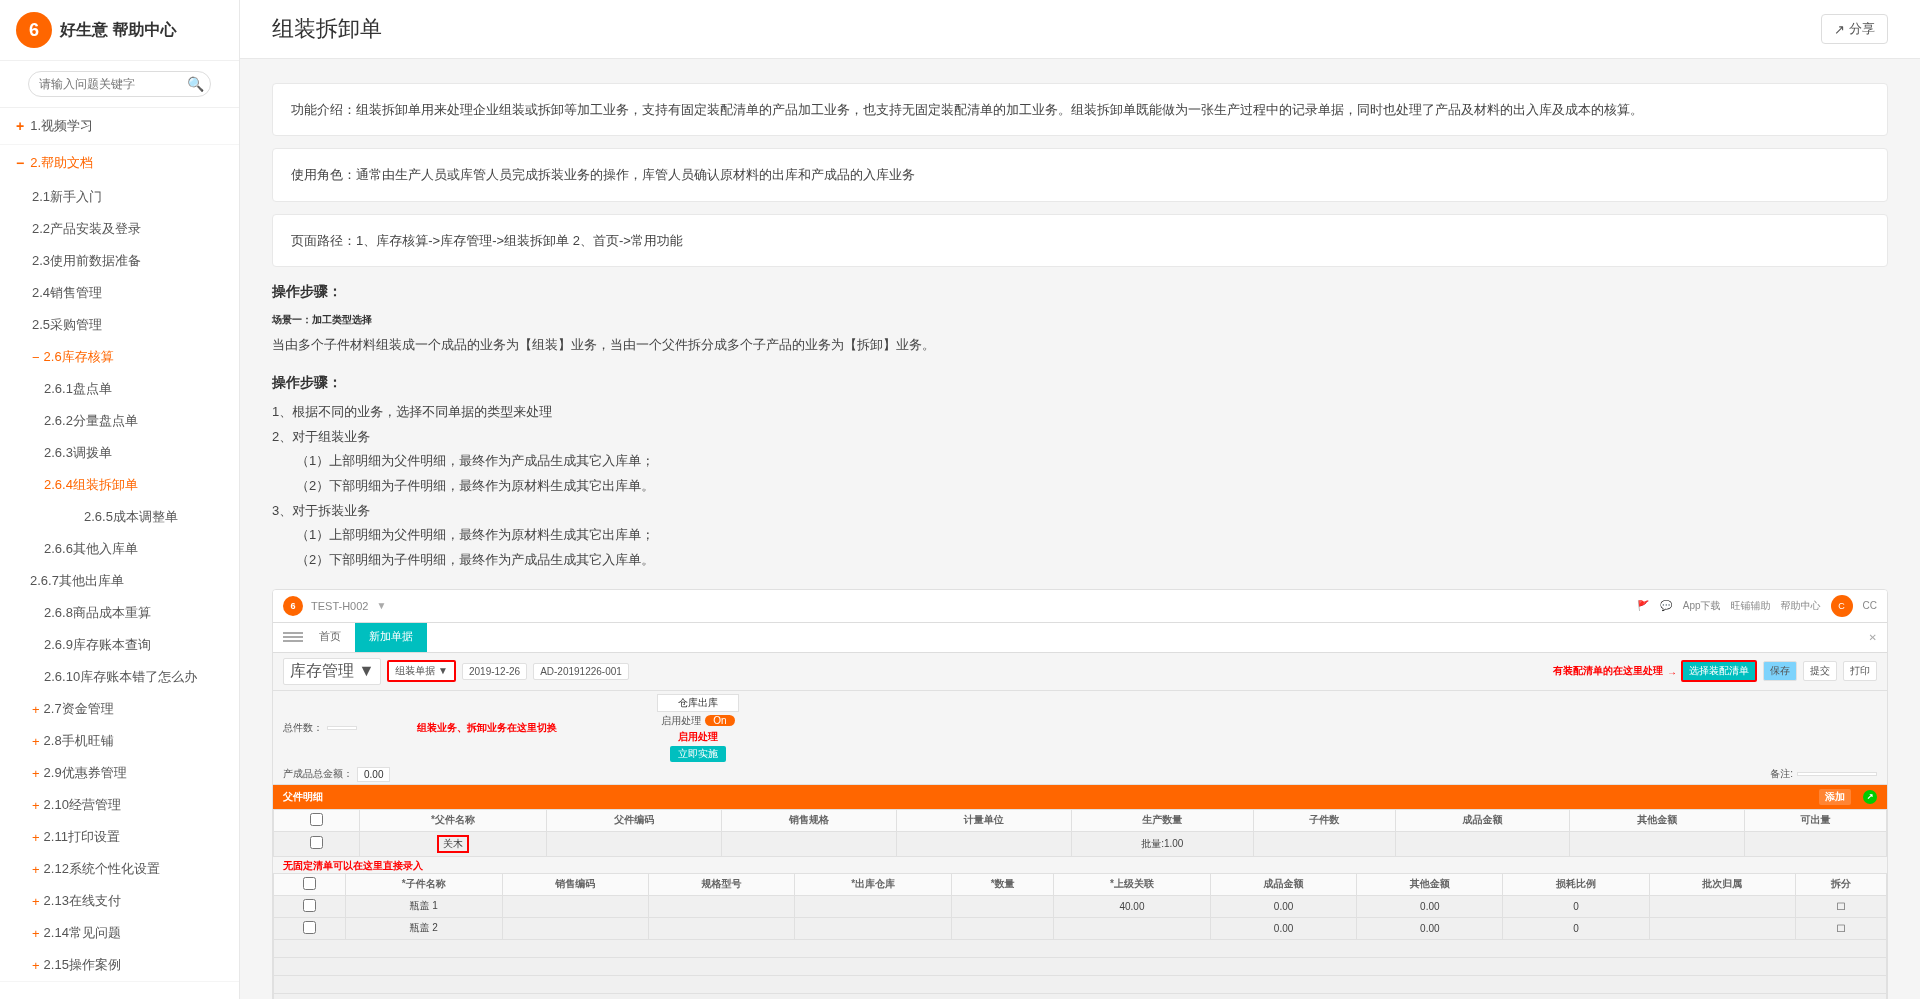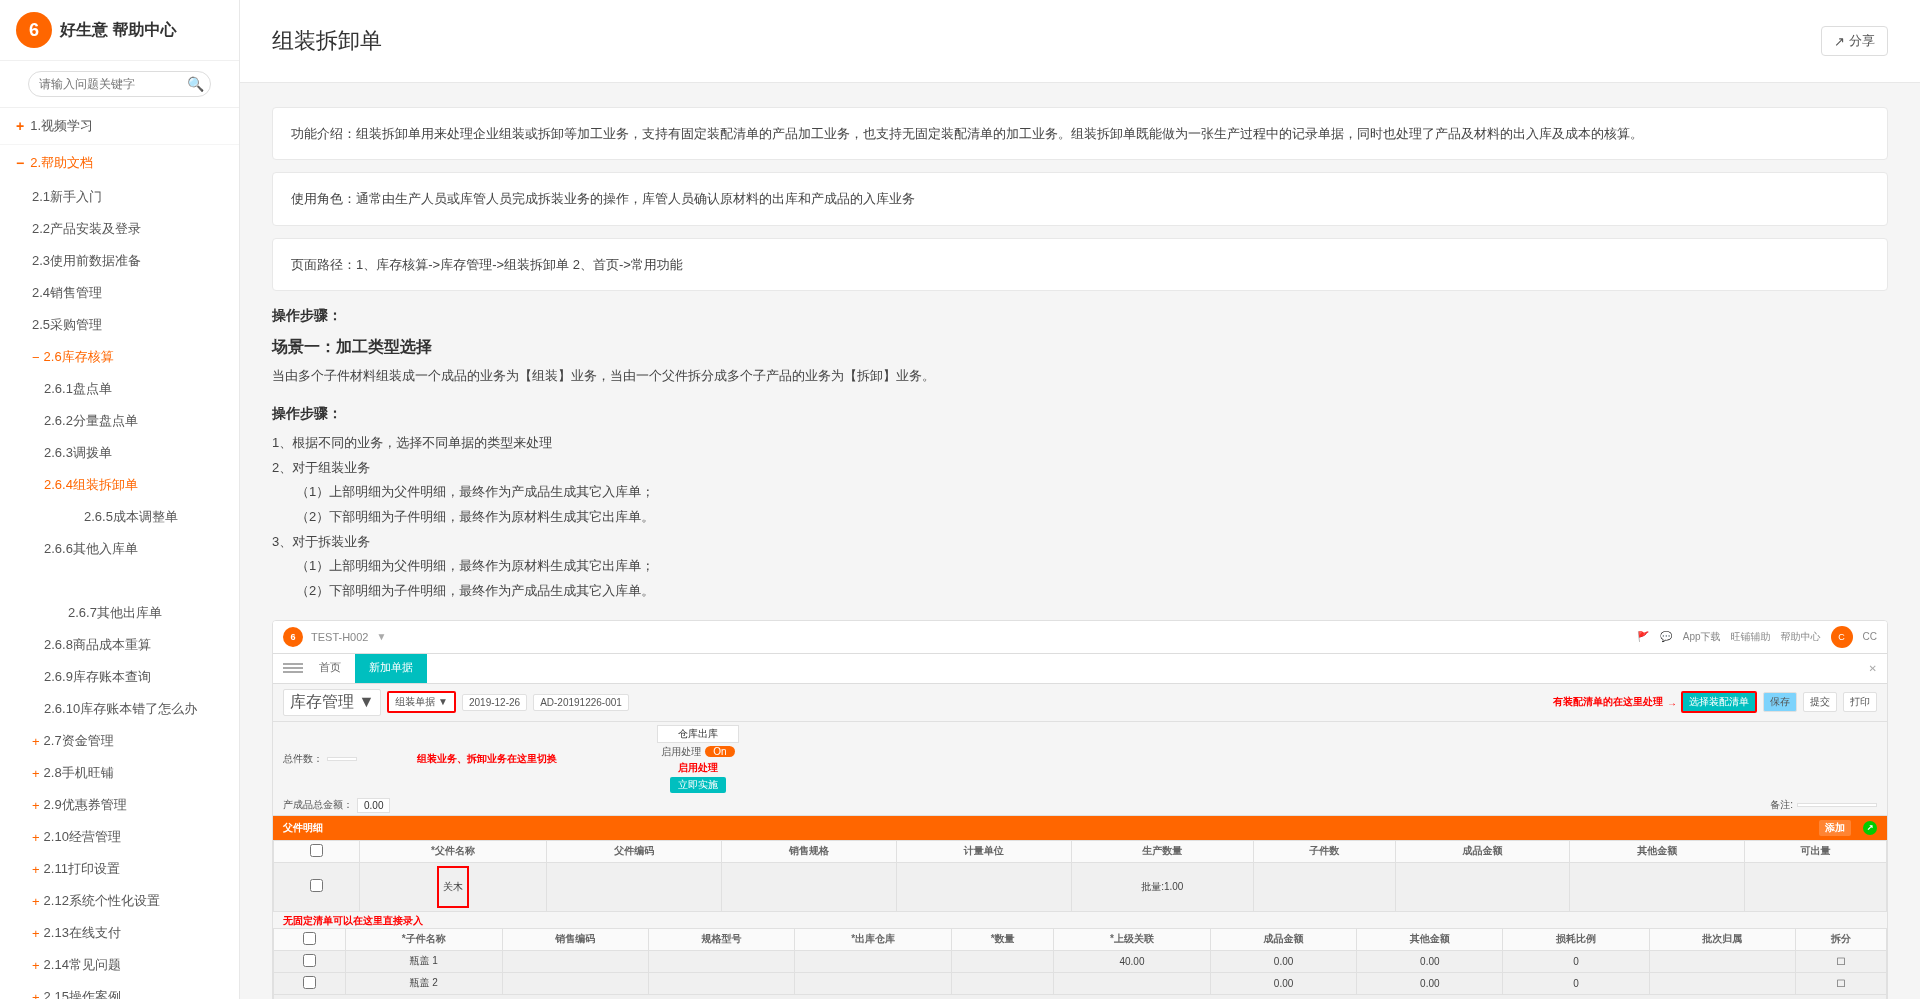--- a/index.html
+++ b/index.html
@@ -75,21 +75,21 @@
     
     #main {
       flex: 1;
       display: flex;
       flex-direction: column;
       overflow: hidden;
       background: #f5f5f5;
     }
     #main-header {
       background: #fff;
-      padding: 26px 32px;
+      padding: 14px 32px;
       border-bottom: 1px solid #e8e8e8;
       display: flex;
       align-items: center;
       justify-content: space-between;
     }
     #page-title {
       font-size: 22px;
       font-weight: 500;
       color: #333;
     }
@@ -122,21 +122,21 @@
       color: #444;
     }
 
     .section-title {
       font-size: 14px;
       font-weight: bold;
       color: #333;
       margin: 16px 0 8px 0;
     }
     .scene-title {
-      font-size: 16px;
+      font-size: 10px;
       font-weight: bold;
       color: #333;
       margin: 12px 0 6px 0;
     }
     .content-text {
       font-size: 13px;
       color: #444;
       line-height: 1.9;
       margin-bottom: 4px;
     }
@@ -217,21 +217,21 @@
     <div class="nav-sub-item">2.5采购管理</div>
     <div class="nav-sub-item active-section" style="color:#f60;display:flex;align-items:center;">
       <span style="color:#f60;margin-right:4px;">−</span>2.6库存核算
     </div>
     <div class="nav-sub-item" style="padding-left:44px;">2.6.1盘点单</div>
     <div class="nav-sub-item" style="padding-left:44px;">2.6.2分量盘点单</div>
     <div class="nav-sub-item" style="padding-left:44px;">2.6.3调拨单</div>
     <div class="nav-sub-item active" style="padding-left:44px;">2.6.4组装拆卸单</div>
     <div class="nav-sub-item" style="padding-left:44px;margin-left:40px;">2.6.5成本调整单</div>
     <div class="nav-sub-item" style="padding-left:44px;">2.6.6其他入库单</div>
-    <div class="nav-sub-item" style="padding-left:68px;margin-top:32px;">2.6.7其他出库单</div>
+    <div class="nav-sub-item" style="padding-left:30px;">2.6.7其他出库单</div>
     <div class="nav-sub-item" style="padding-left:44px;">2.6.8商品成本重算</div>
     <div class="nav-sub-item" style="padding-left:44px;">2.6.9库存账本查询</div>
     <div class="nav-sub-item" style="padding-left:44px;">2.6.10库存账本错了怎么办</div>
     <div class="nav-sub-item" style="display:flex;align-items:center;"><span style="color:#f60;margin-right:4px;">+</span>2.7资金管理</div>
     <div class="nav-sub-item" style="display:flex;align-items:center;"><span style="color:#f60;margin-right:4px;">+</span>2.8手机旺铺</div>
     <div class="nav-sub-item" style="display:flex;align-items:center;"><span style="color:#f60;margin-right:4px;">+</span>2.9优惠券管理</div>
     <div class="nav-sub-item" style="display:flex;align-items:center;"><span style="color:#f60;margin-right:4px;">+</span>2.10经营管理</div>
     <div class="nav-sub-item" style="display:flex;align-items:center;"><span style="color:#f60;margin-right:4px;">+</span>2.11打印设置</div>
     <div class="nav-sub-item" style="display:flex;align-items:center;"><span style="color:#f60;margin-right:4px;">+</span>2.12系统个性化设置</div>
     <div class="nav-sub-item" style="display:flex;align-items:center;"><span style="color:#f60;margin-right:4px;">+</span>2.13在线支付</div>
@@ -378,21 +378,21 @@
                 <th>子件数</th>
                 <th>成品金额</th>
                 <th>其他金额</th>
                 <th>可出量</th>
               </tr>
             </thead>
             <tbody>
               <tr>
                 <td><input type="checkbox" style=""></td>
                 <td>
-                  <div style="border:2px solid red;display:inline-block;padding:12px 4px;font-size:10px;">关木</div>
+                  <div style="border:2px solid red;display:inline-block;padding:0 4px;font-size:10px;">关木</div>
                 </td>
                 <td></td>
                 <td></td>
                 <td></td>
                 <td>批量:1.00</td>
                 <td></td>
                 <td></td>
                 <td></td>
                 <td></td>
               </tr>

